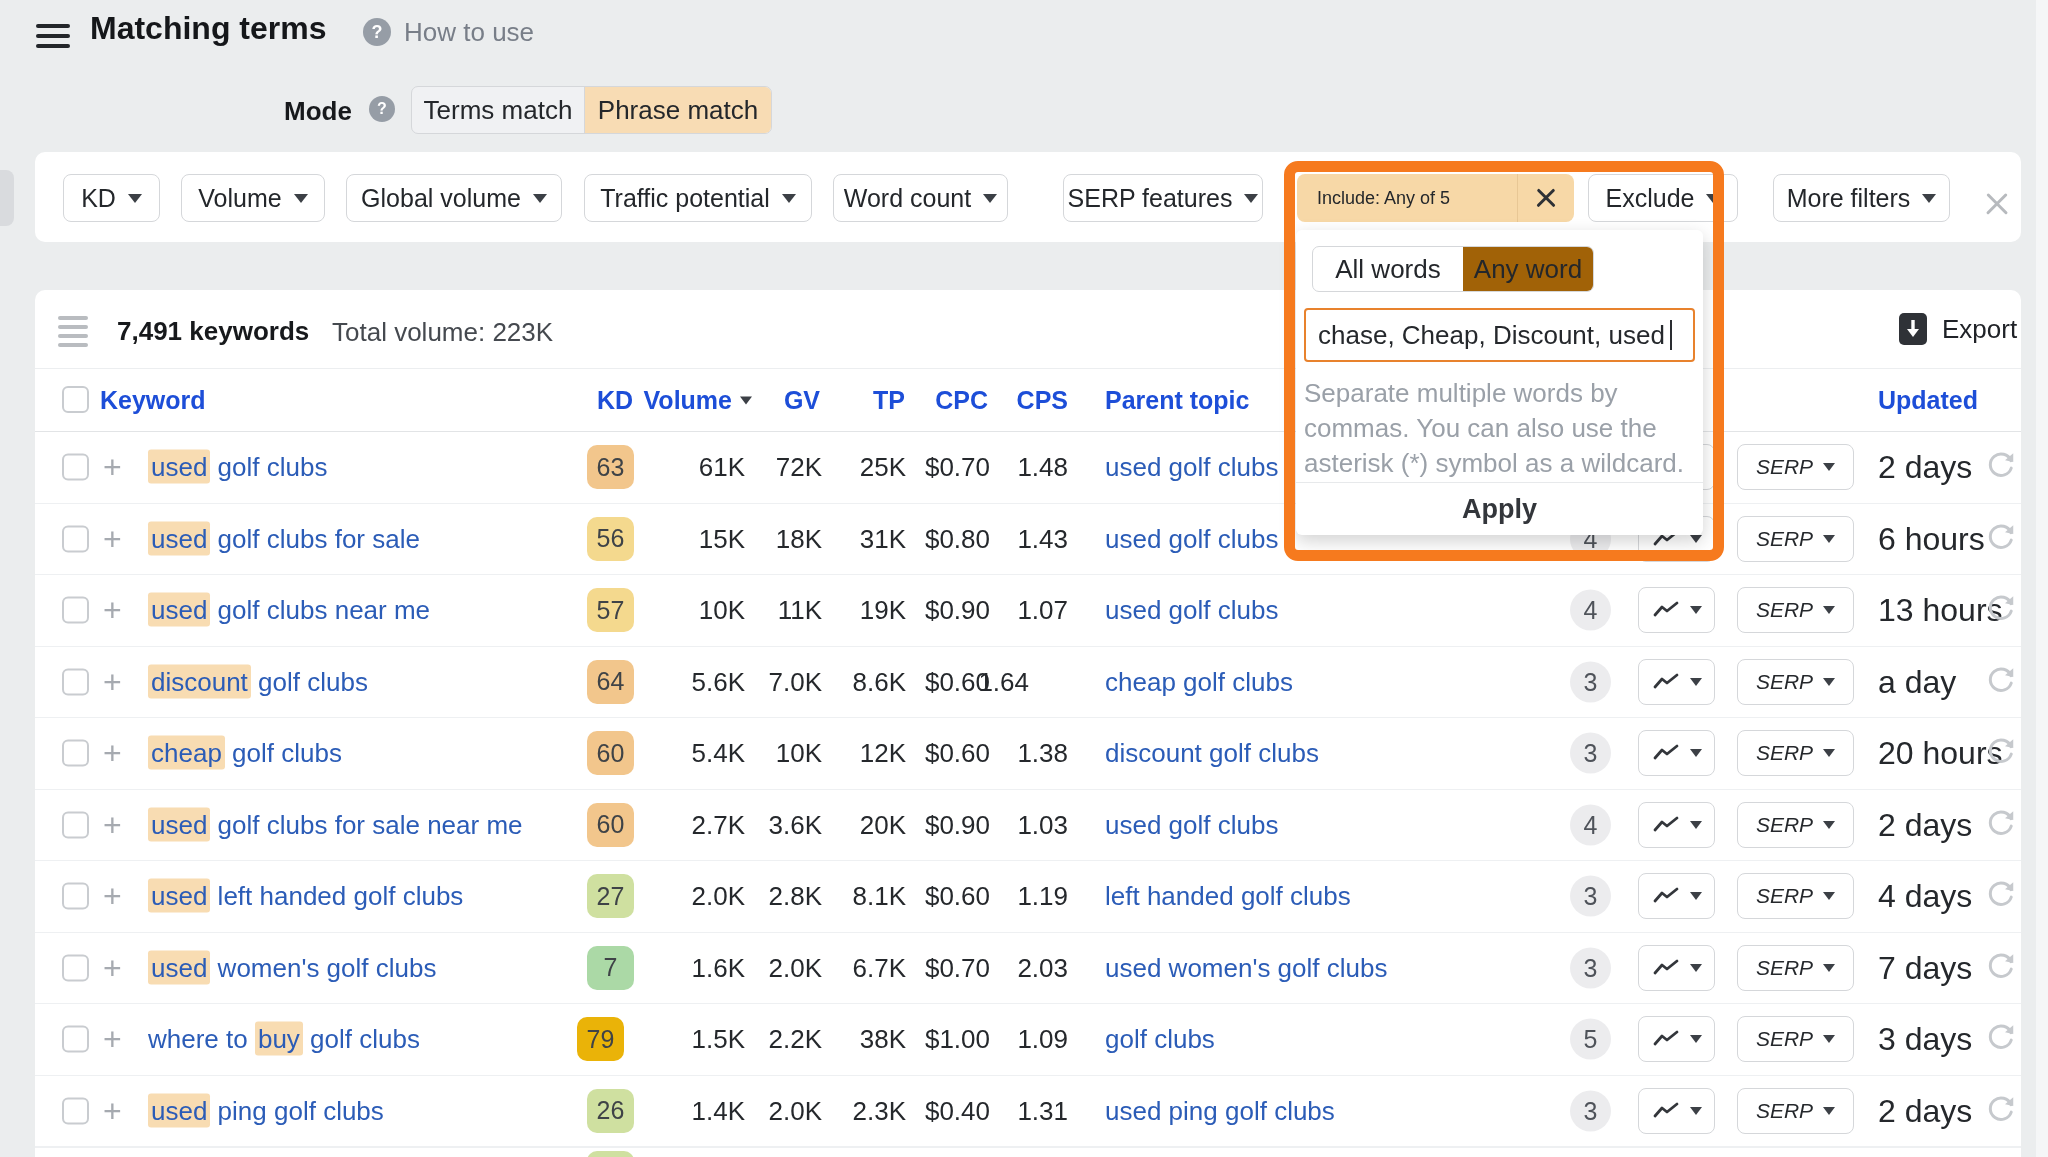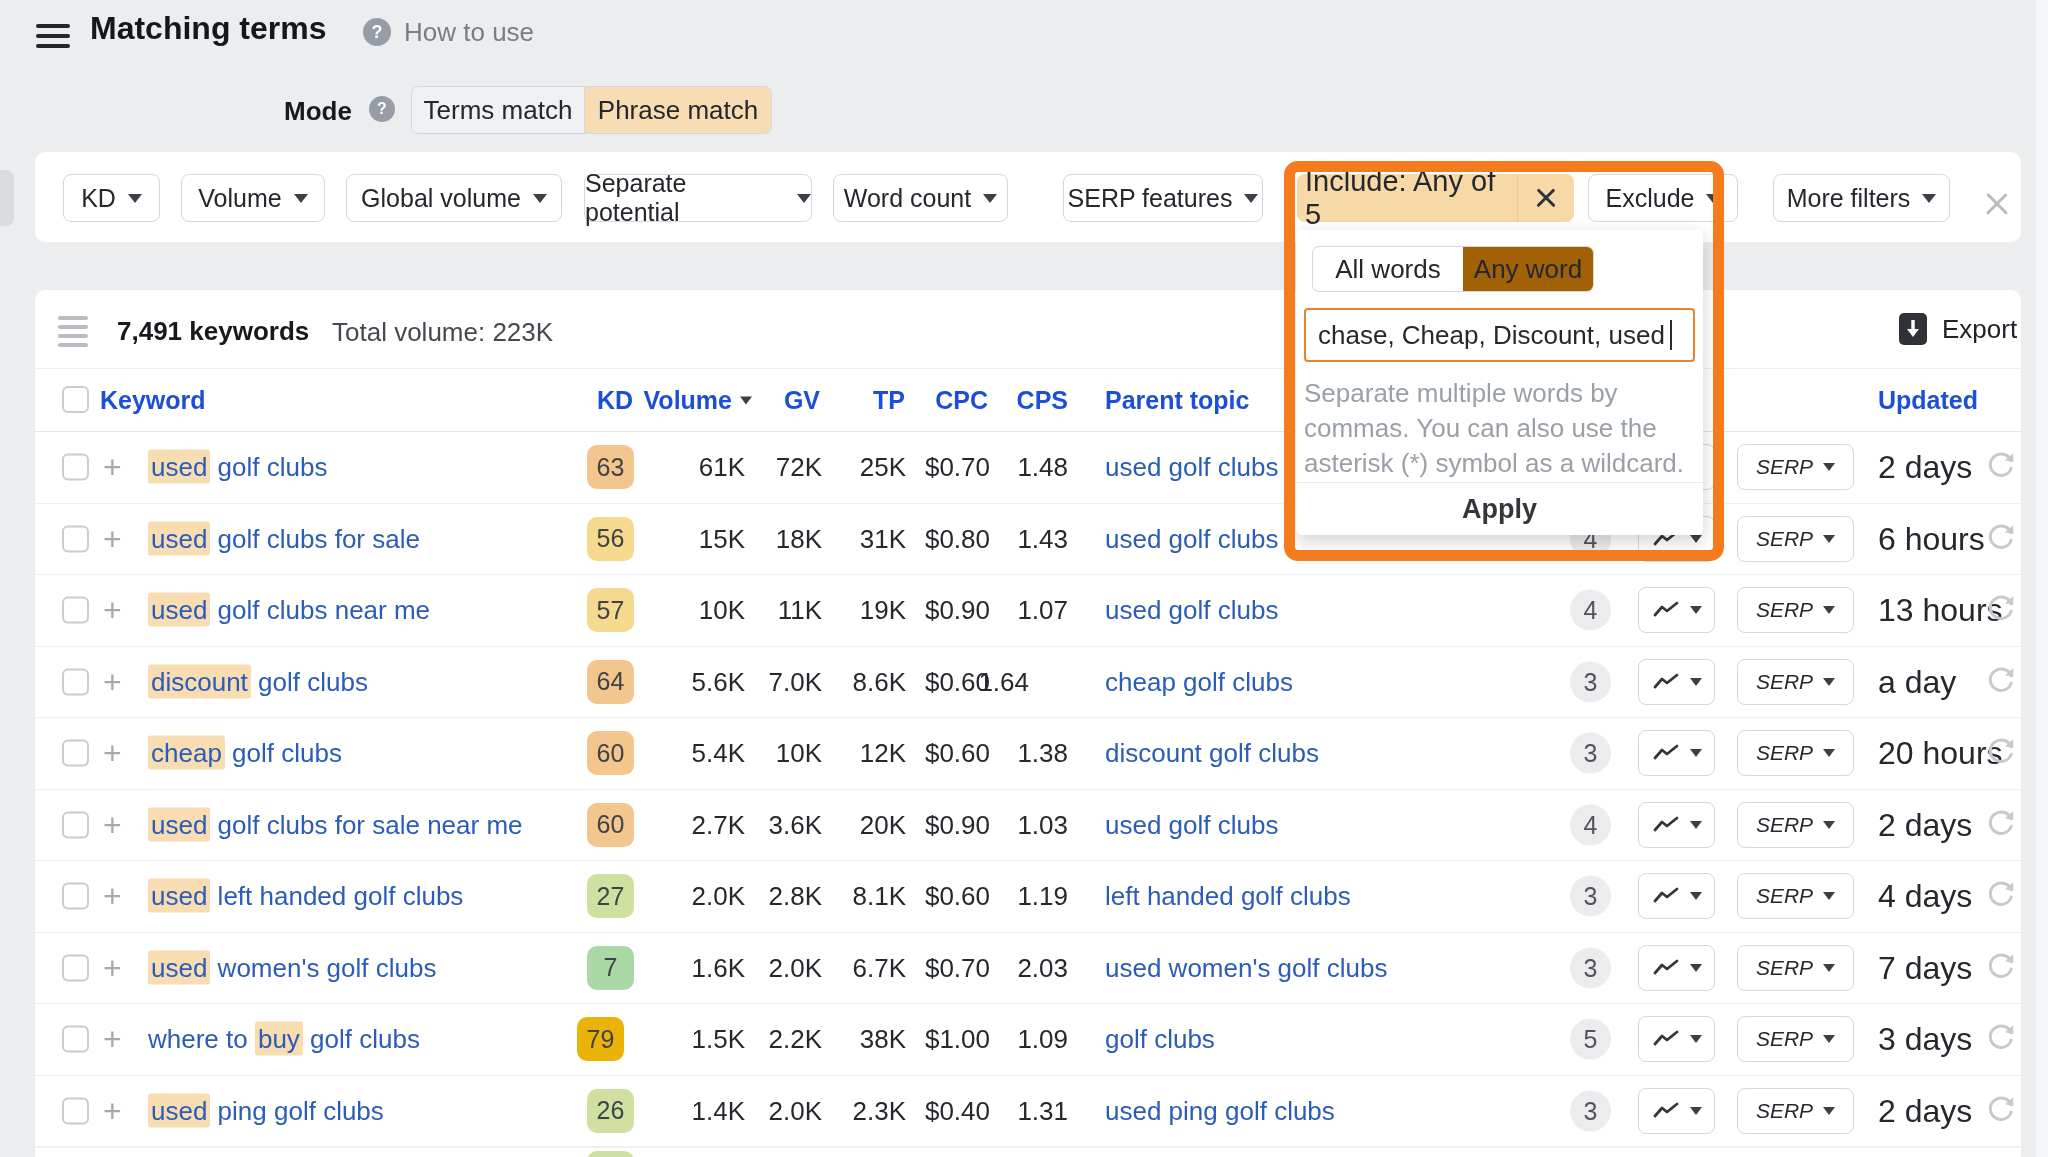--- a/index.html
+++ b/index.html
@@ -37,21 +37,21 @@
   .left-tab { left:0; top:170px; width:14px; height:56px; background:#d9dbde; border-radius:0 8px 8px 0; }
   .filter-card { left:35px; top:152px; width:1986px; height:90px; background:#fff; border-radius:10px; }
   .fbtn { top:174px; height:48px; background:#fff; border:1.5px solid #d5d7da; border-radius:8px;
           display:flex; align-items:center; justify-content:center; gap:12px;
           font-size:25px; color:#24272b; cursor:pointer; }
   .caret { width:0; height:0; border-left:7px solid transparent; border-right:7px solid transparent;
            border-top:9px solid #3c4046; }
   .caret.sm { border-left-width:6px; border-right-width:6px; border-top-width:8px; }
   .chip { left:1297px; top:174px; width:277px; height:48px; background:#f7d8a7; border-radius:8px;
           display:flex; align-items:center; cursor:pointer; }
-  .chip-label { padding-left:8px; font-size:29px; color:#24272b; flex:1; }
+  .chip-label { padding-left:20px; font-size:18px; color:#24272b; flex:1; }
   .chip-sep { width:1px; height:48px; background:#e8c795; }
   .x-icon { position:relative; width:24px; height:24px; }
   .x-icon::before,.x-icon::after { content:""; position:absolute; left:50%; top:50%;
      width:24px; height:3.4px; background:#2e3136; border-radius:2px; }
   .x-icon::before { transform:translate(-50%,-50%) rotate(45deg); }
   .x-icon::after  { transform:translate(-50%,-50%) rotate(-45deg); }
   .chip-x { width:56px; display:flex; align-items:center; justify-content:center; cursor:pointer; }
   .clear-x { left:1983px; top:190px; width:28px; height:28px; cursor:pointer; }
   .clear-x::before,.clear-x::after { background:#b7babe; width:28px; height:3.4px; }
 
@@ -145,21 +145,21 @@
     </div>
   <div class="abs fbtn" style="left:181px;width:144px">
       <span>Volume</span>
       <span class="caret"></span>
     </div>
   <div class="abs fbtn" style="left:346px;width:216px">
       <span>Global volume</span>
       <span class="caret"></span>
     </div>
   <div class="abs fbtn" style="left:584px;width:228px">
-      <span>Separate potential</span>
+      <span>Traffic potential</span>
       <span class="caret"></span>
     </div>
   <div class="abs fbtn" style="left:833px;width:175px">
       <span>Word count</span>
       <span class="caret"></span>
     </div>
   <div class="abs fbtn" style="left:1063px;width:200px">
       <span>SERP features</span>
       <span class="caret"></span>
     </div>

